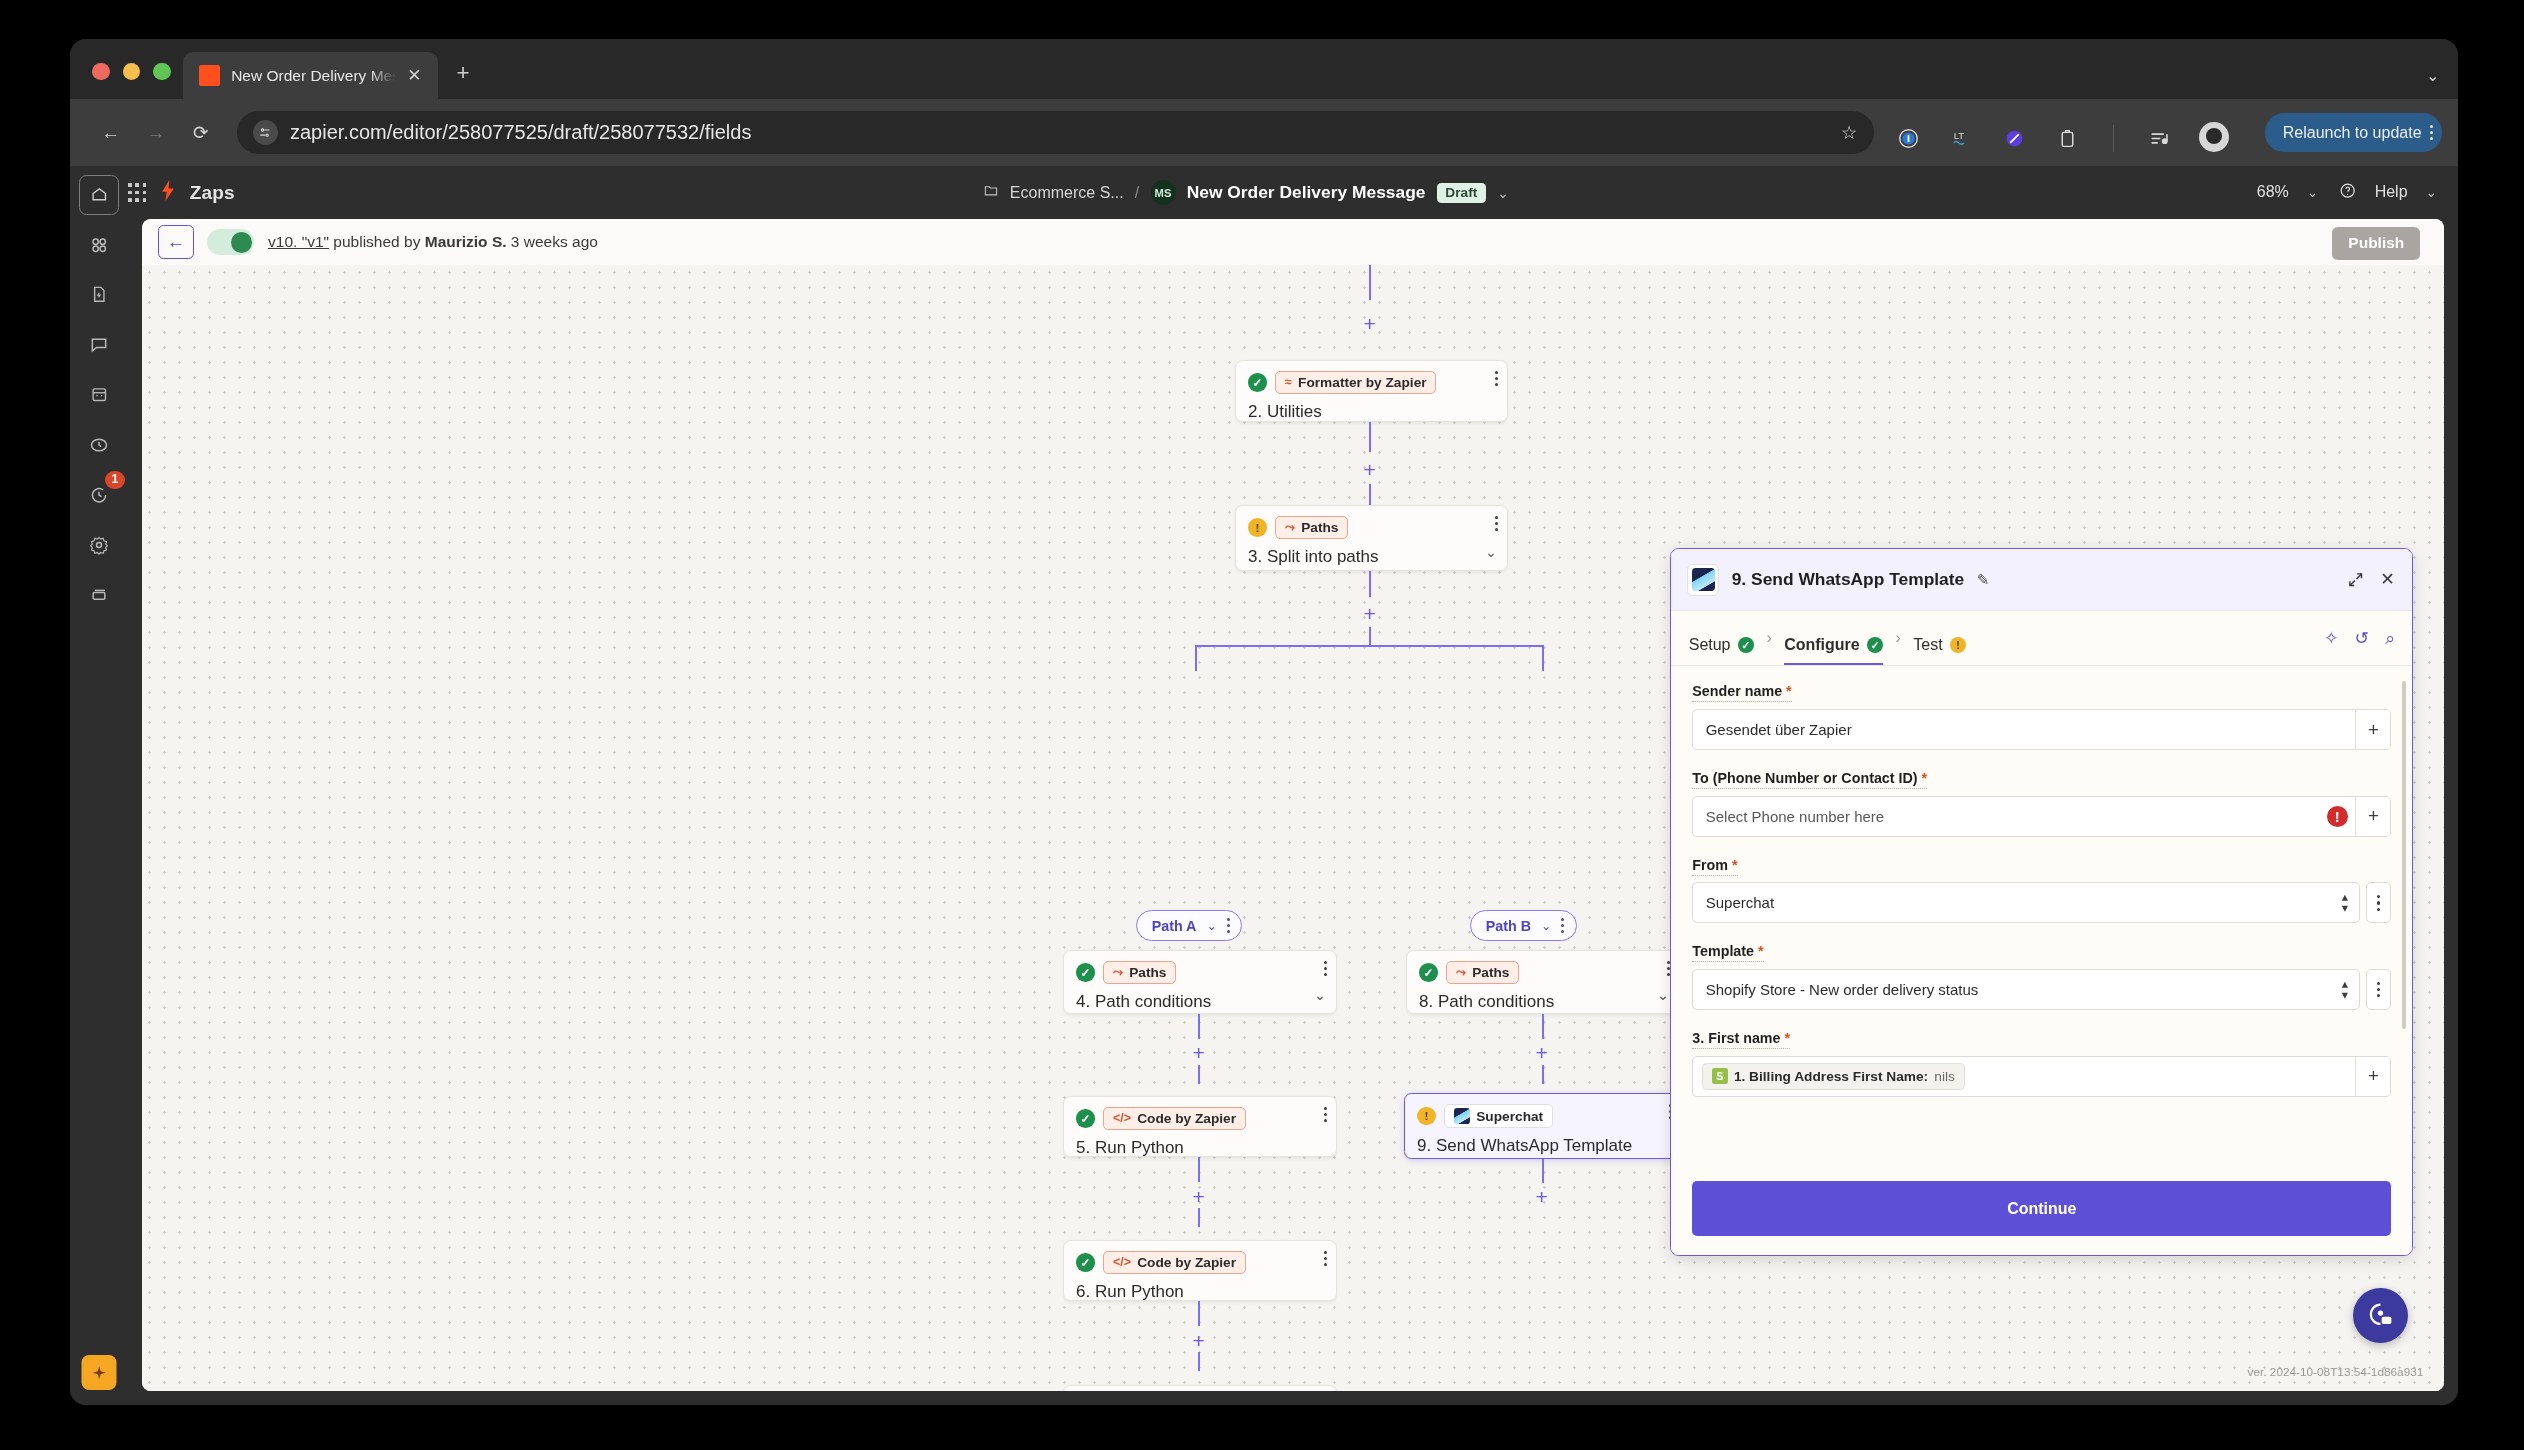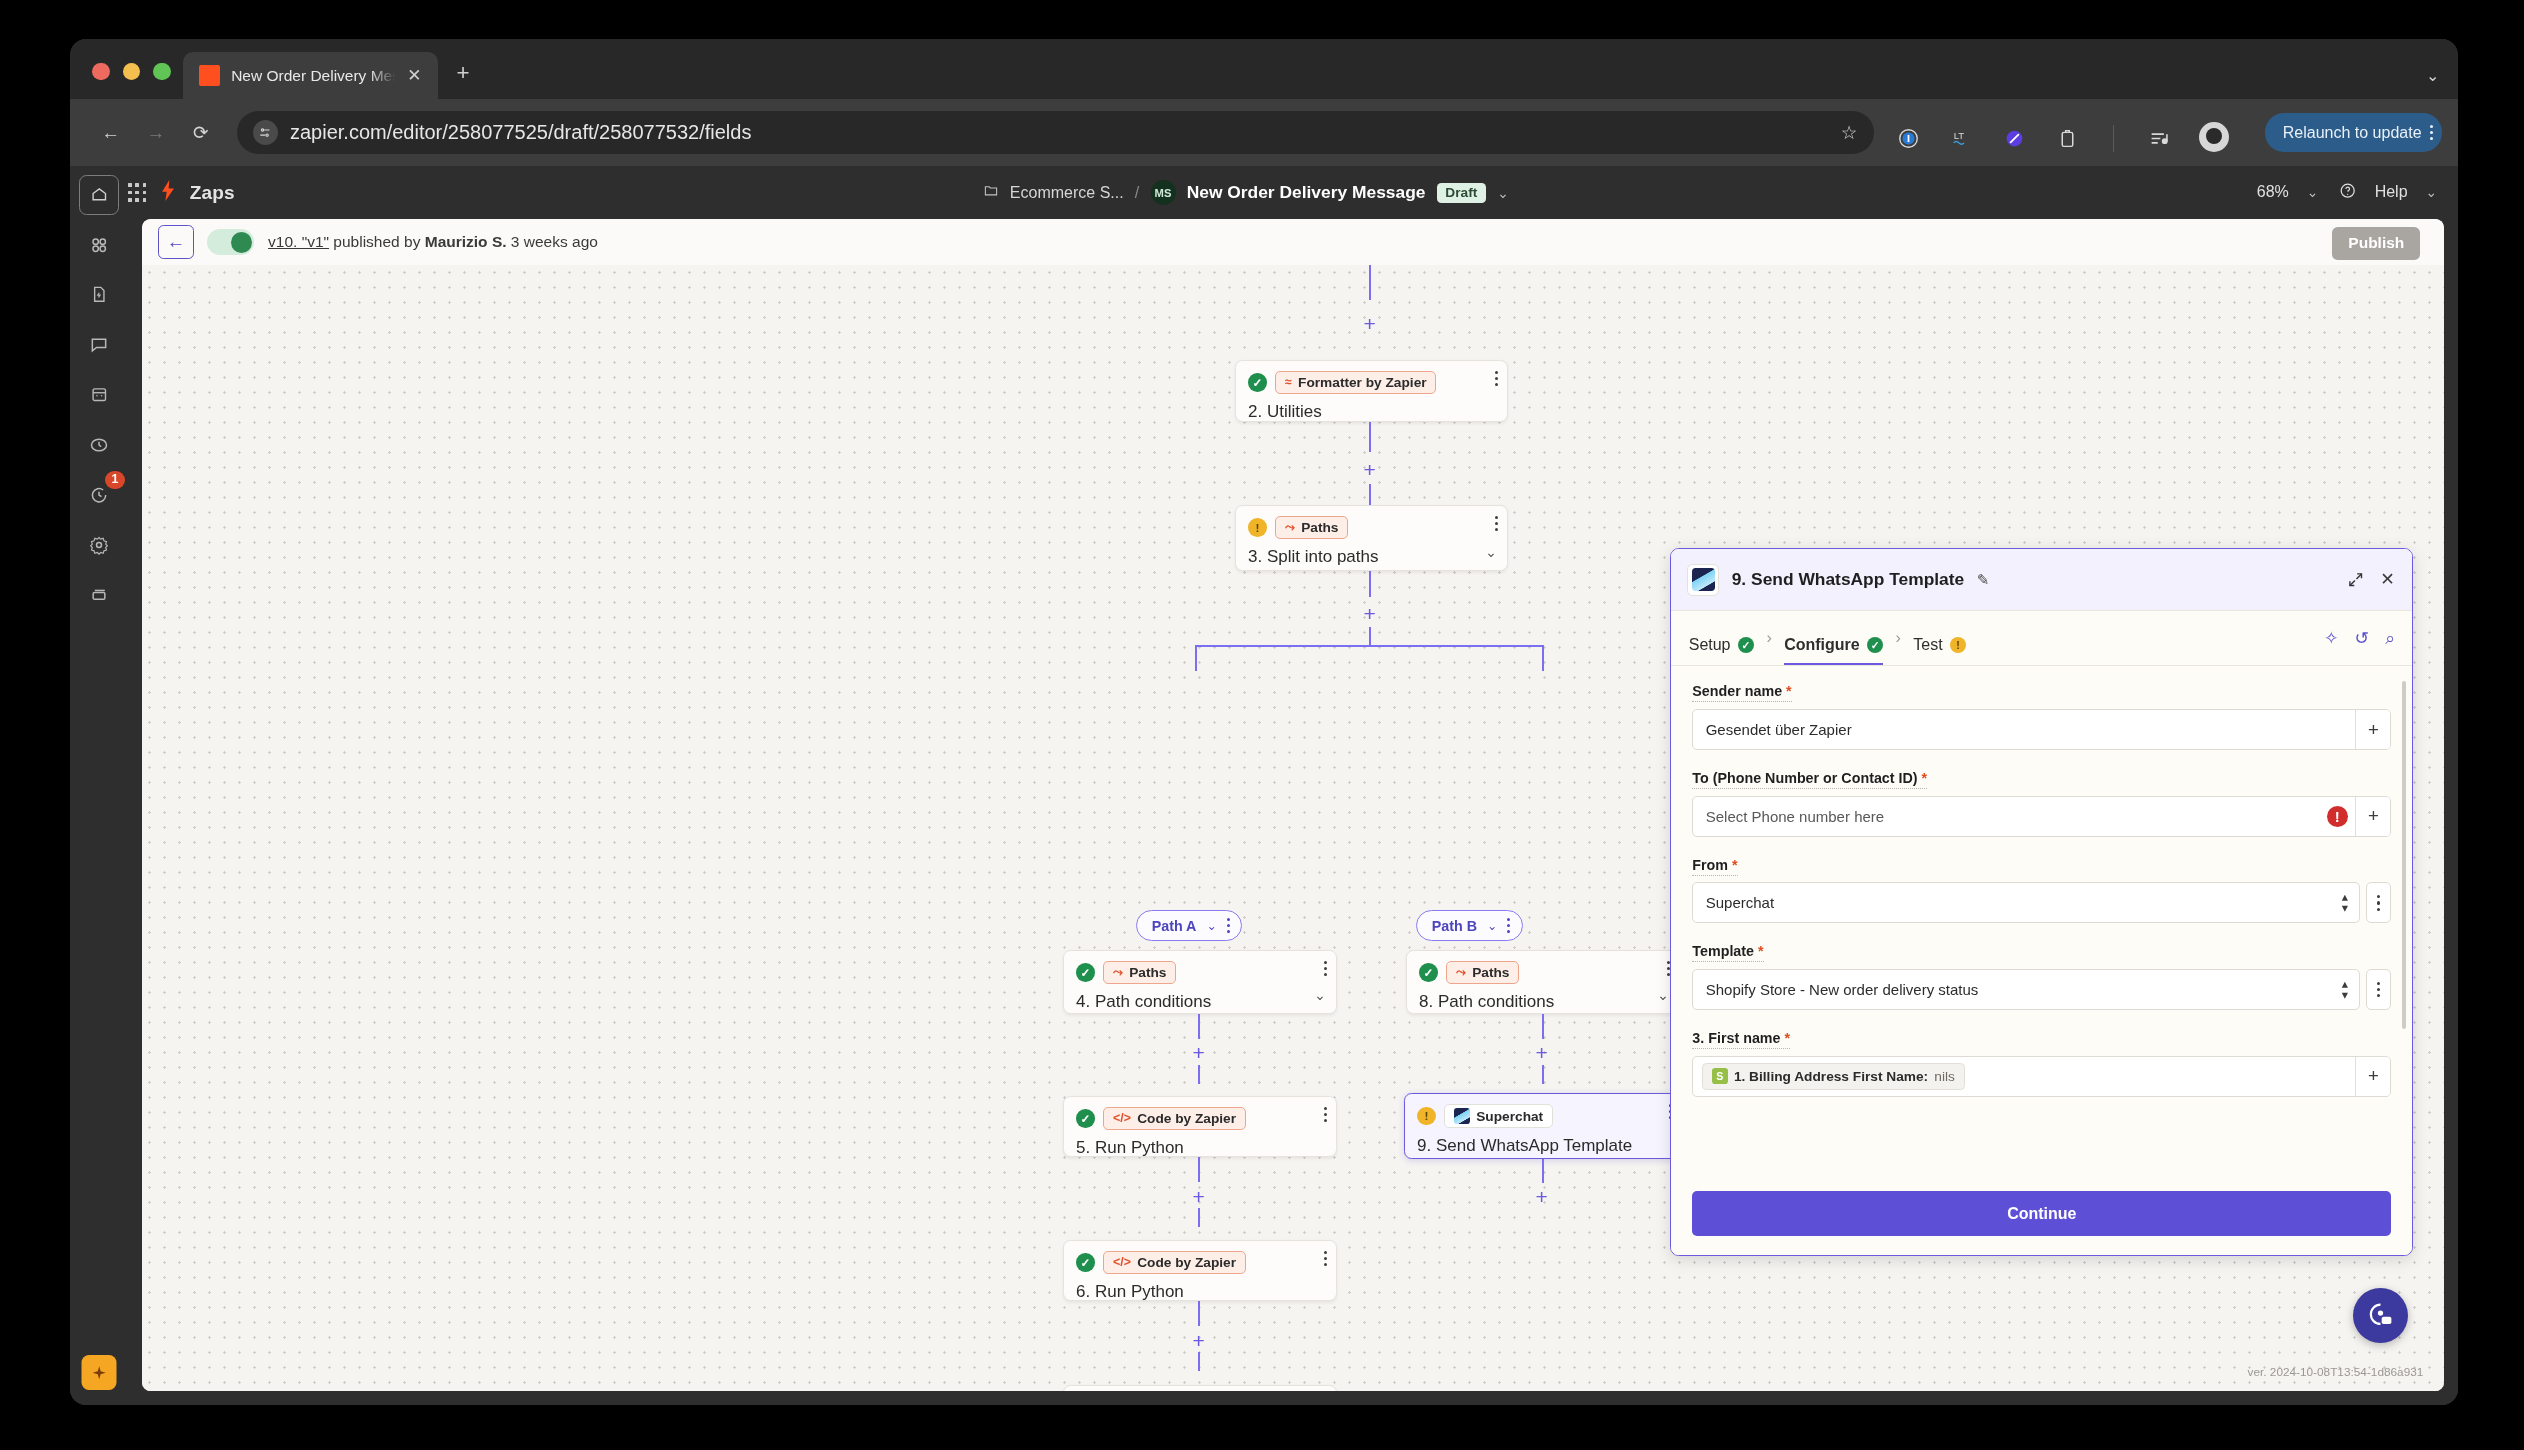--- a/index.html
+++ b/index.html
@@ -439,21 +439,21 @@
     color: #fff; font-size: 10.6px; font-weight: bold; flex: 0 0 auto;
   }
   .panel-scrollbar {
     position: absolute; right: 6.2px; top: 15px;
     width: 4.3px; height: 348px; border-radius: 2.5px; background: #cfccc4; cursor: pointer;
   }
   .panel-foot {
     flex: 0 0 auto; padding: 11.2px 21px 18.6px 21px; background: #fdfcf7;
   }
   .continue {
-    width: 100%; height: 45px; border: none; border-radius: 5px;
+    width: 100%; height: 55px; border: none; border-radius: 5px;
     background: #5d4fd6; color: #fff;
     font-size: 16px; font-weight: bold; cursor: pointer;
     font-family: inherit;
   }
 </style>
 </head>
 <body>
 
 <div id="desktop">
   <div id="browser">
@@ -724,21 +724,21 @@
 
               <div class="pathchip" style="left:994px; top:645px;">
                 <span class="lbl">Path A</span>
                 <span class="pc">⌄</span>
                 <span class="kebab-v">
                     <i></i>
                     <i></i>
                     <i></i>
                   </span>
               </div>
-              <div class="pathchip" style="left:1274px; top:645px;">
+              <div class="pathchip" style="left:1328px; top:645px;">
                 <span class="lbl">Path B</span>
                 <span class="pc">⌄</span>
                 <span class="kebab-v">
                     <i></i>
                     <i></i>
                     <i></i>
                   </span>
               </div>
 
               <div class="node" style="left:921px; top:685px; width:274px; height:64px;">

